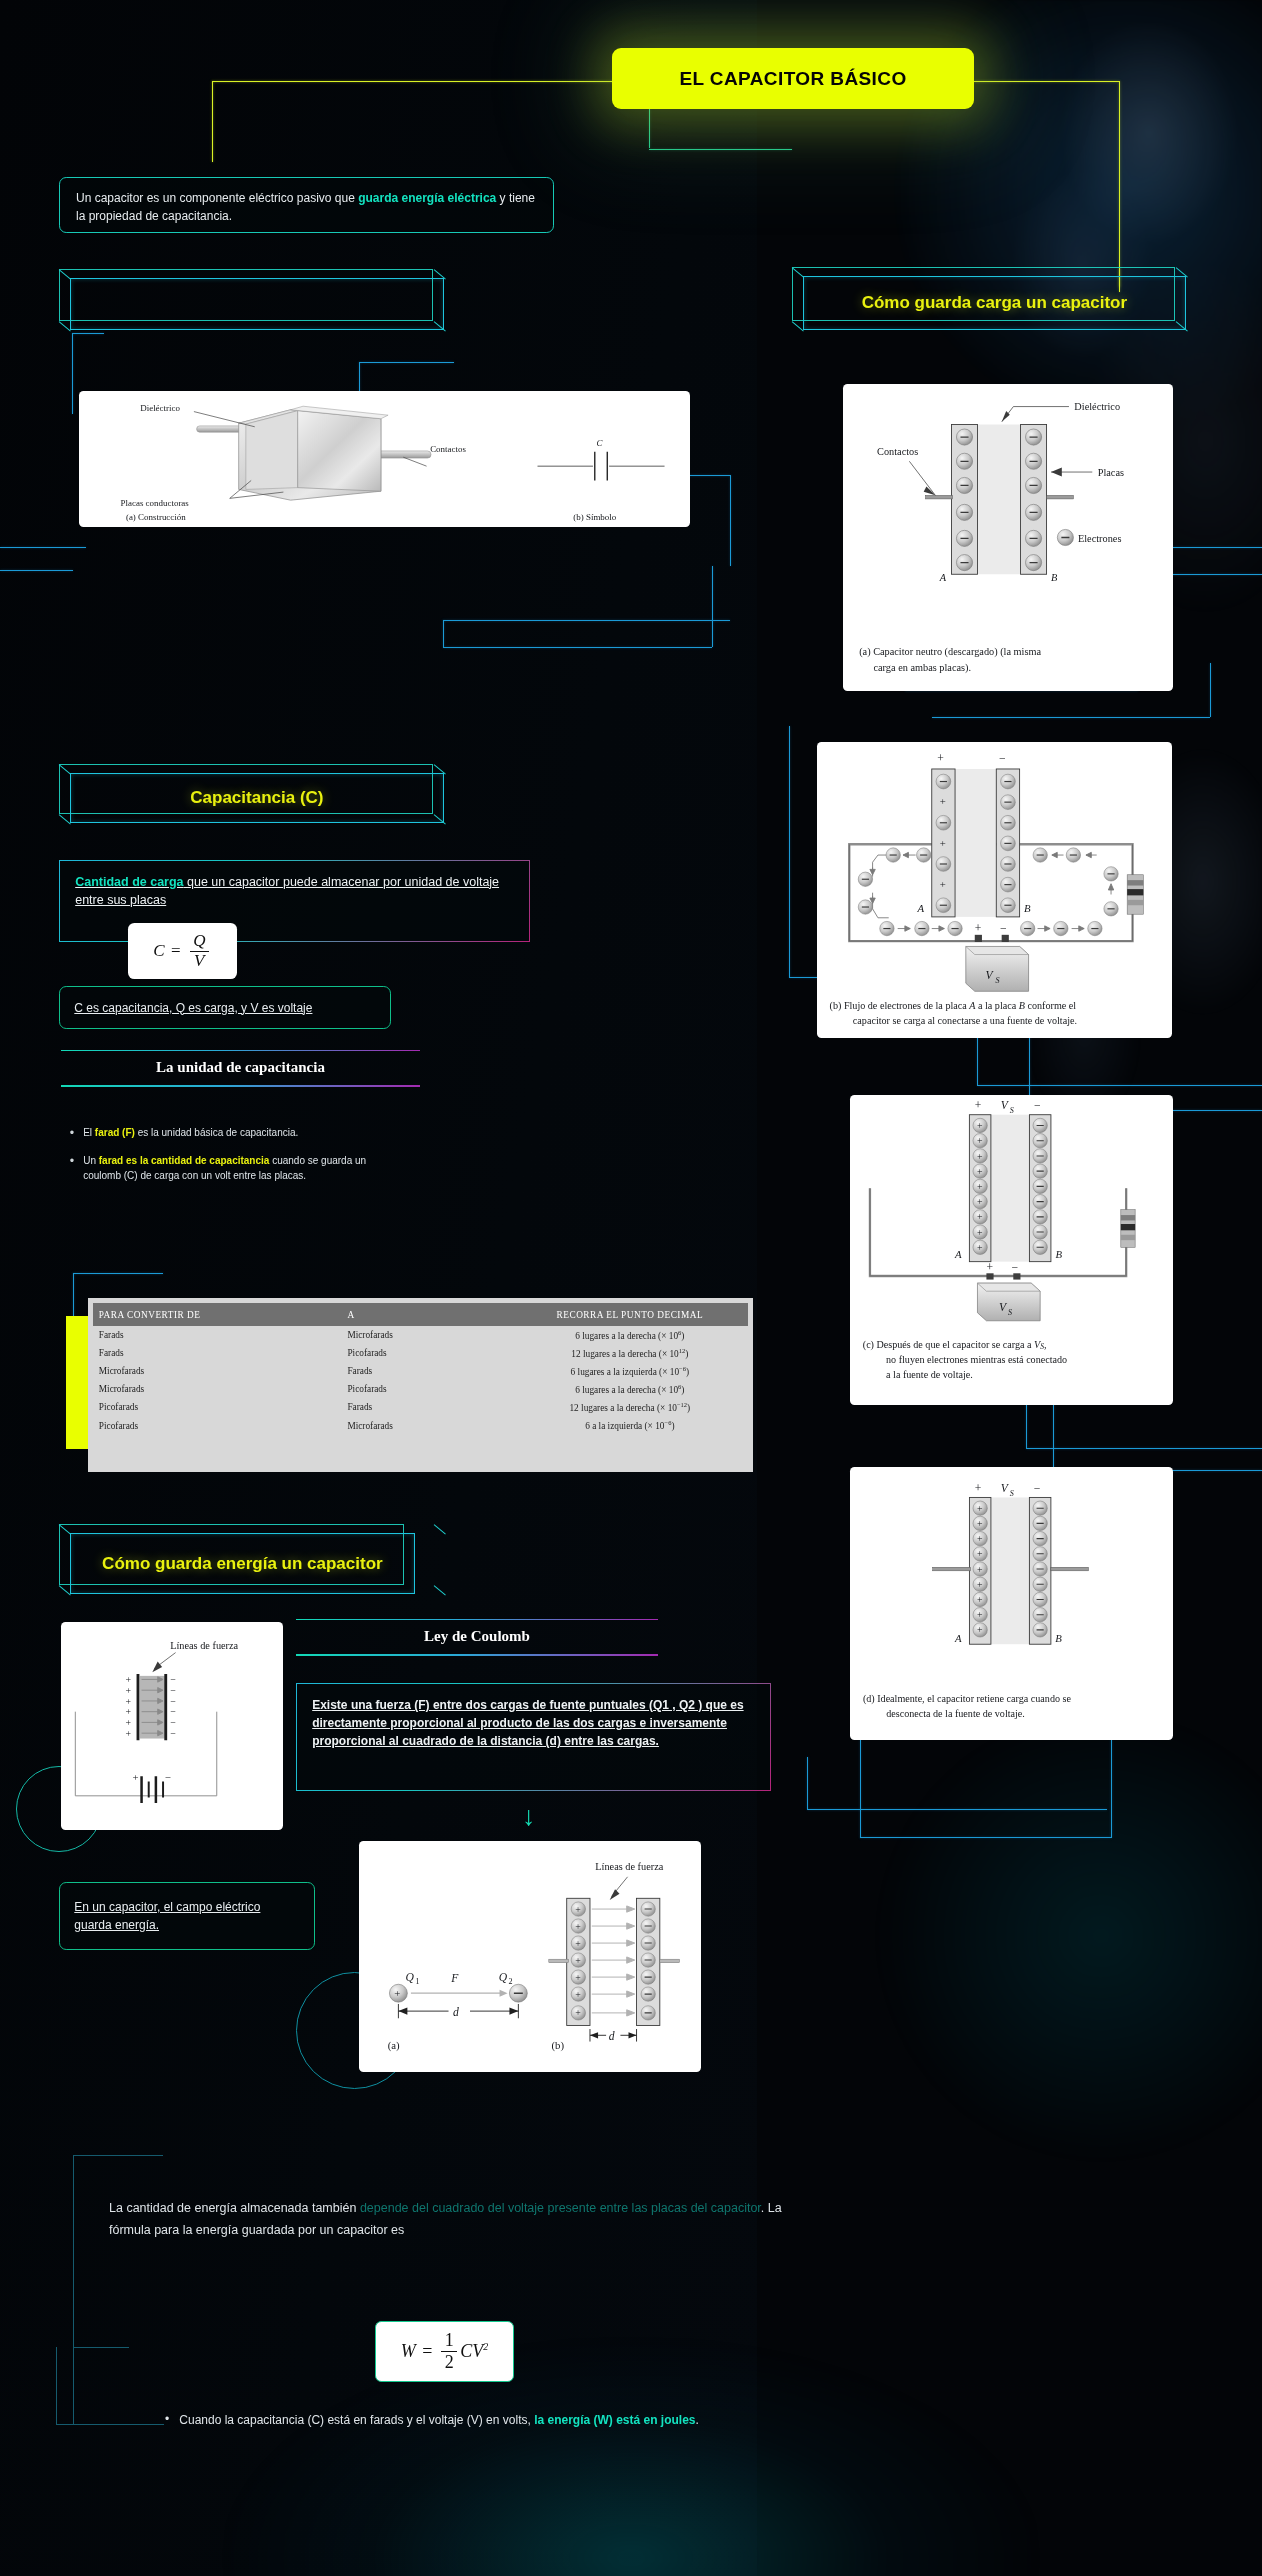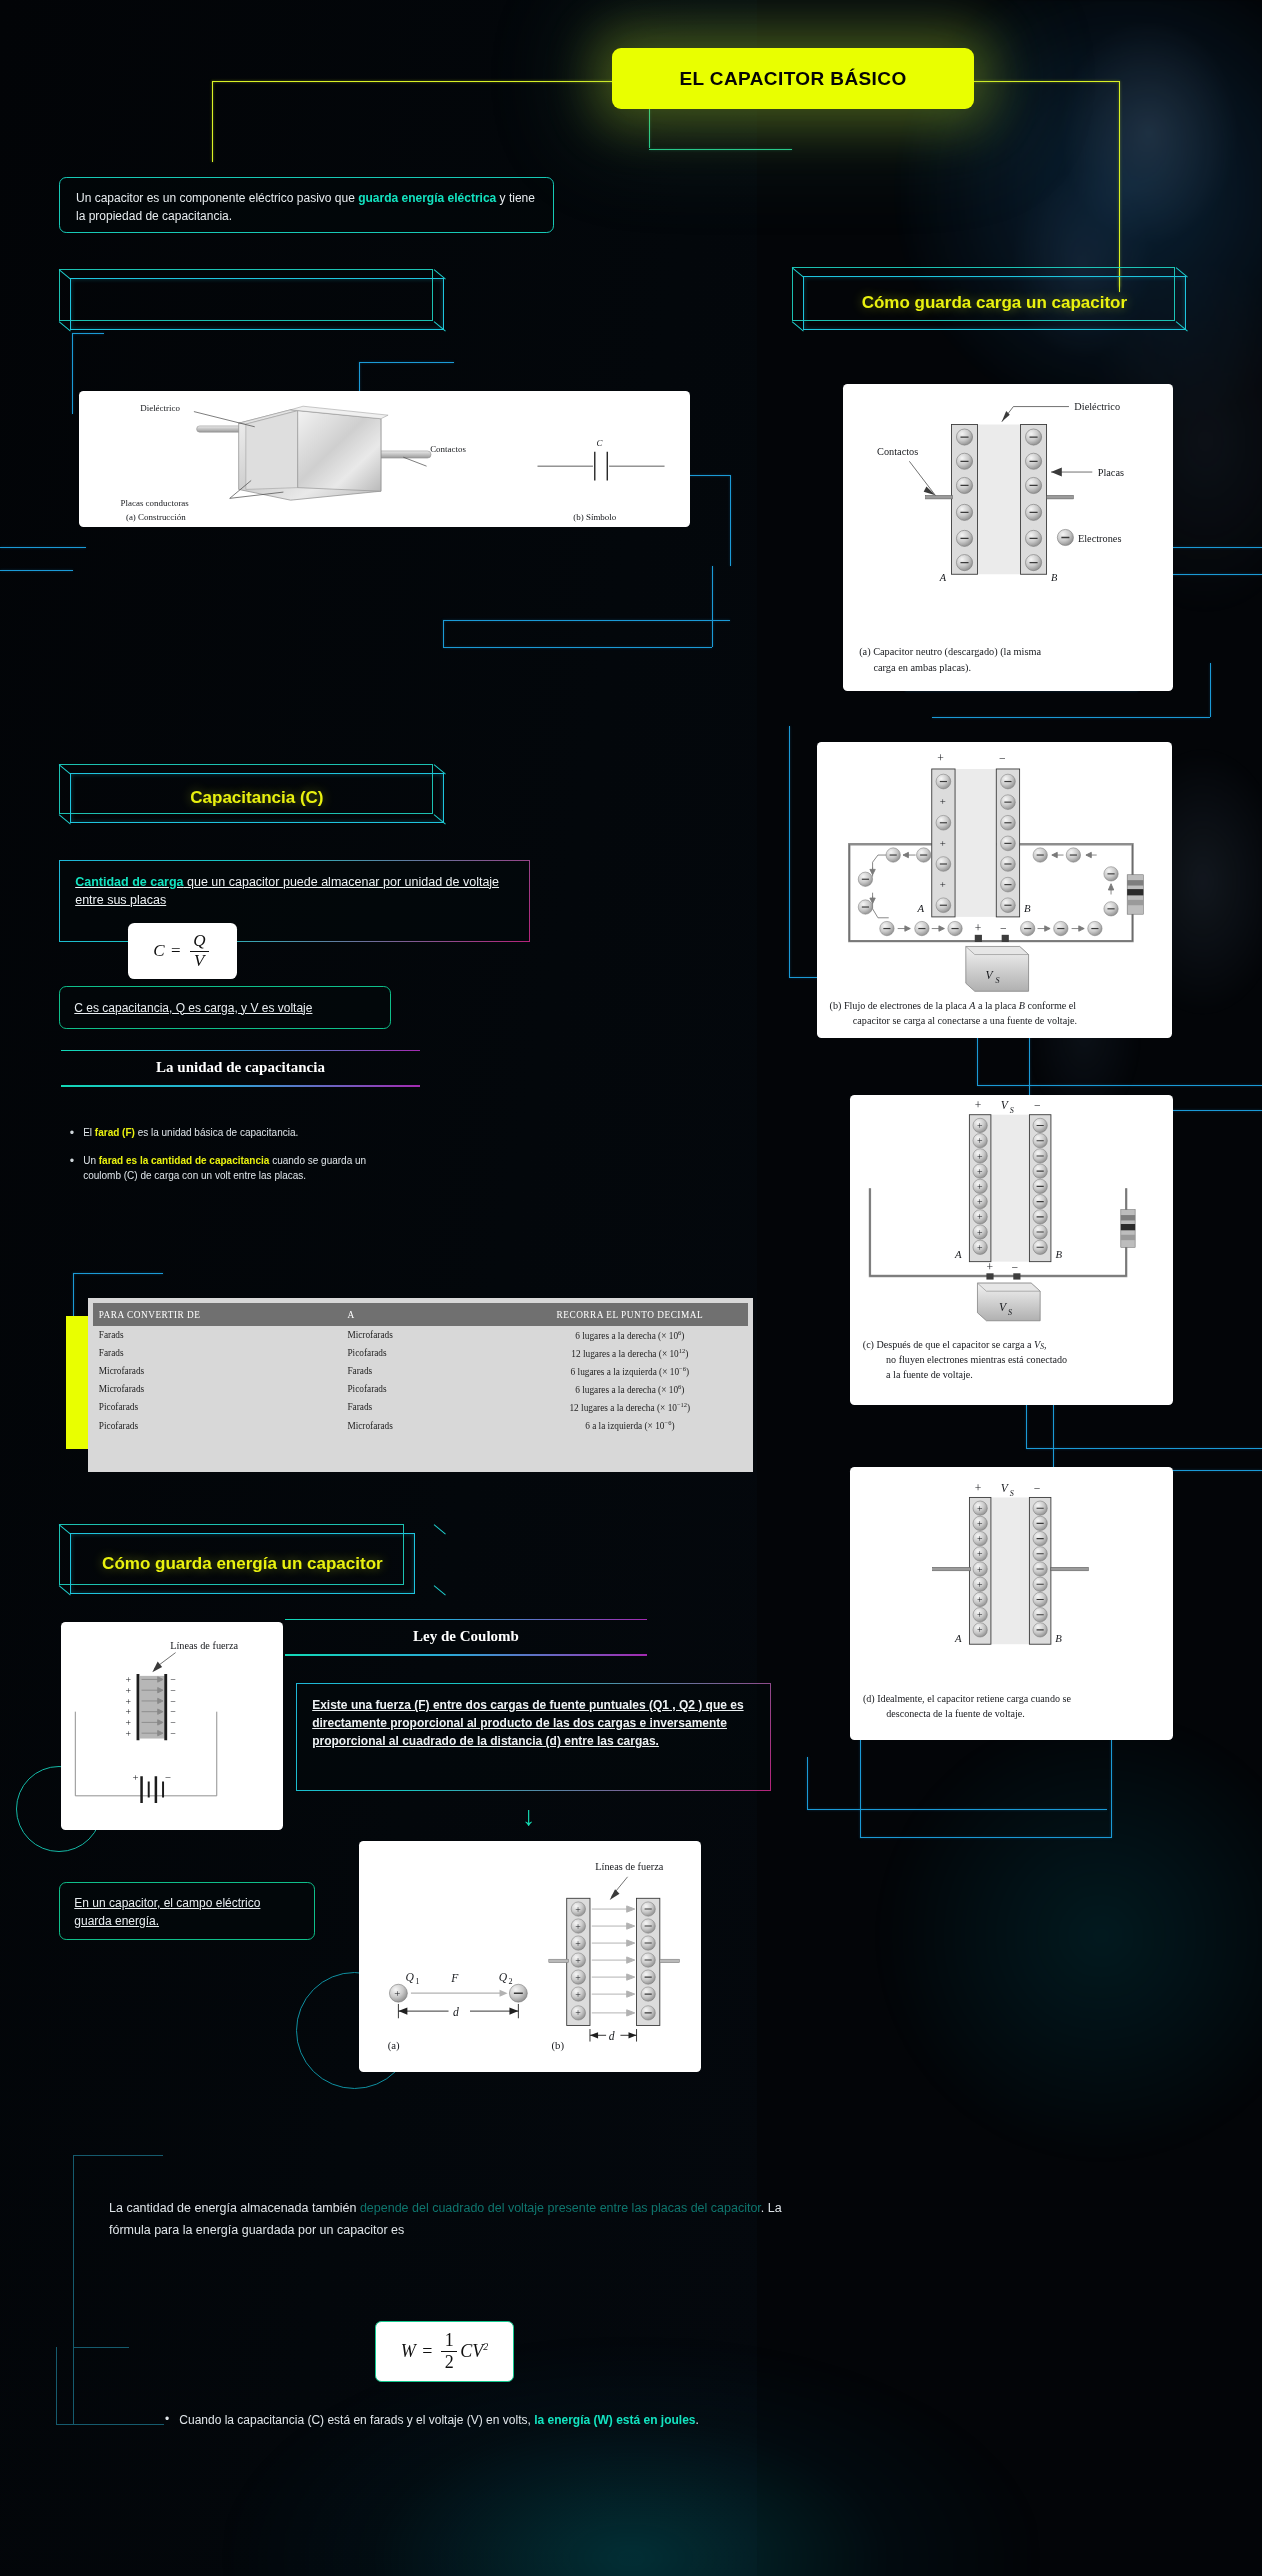--- a/index.html
+++ b/index.html
@@ -916,25 +916,25 @@
       <text x="80" y="178" font-size="12">+</text>
         <text x="116" y="178" font-size="12">−</text>
       <line x1="90" y1="172" x2="90" y2="202" stroke="#1c1c1c" stroke-width="2.8"></line>
       <line x1="98" y1="178" x2="98" y2="196" stroke="#1c1c1c" stroke-width="2.2"></line>
       <line x1="106" y1="172" x2="106" y2="202" stroke="#1c1c1c" stroke-width="2.8"></line>
       <line x1="114" y1="178" x2="114" y2="196" stroke="#1c1c1c" stroke-width="2.2"></line>
     </g>
   </svg>
 </div>
 
-<div class="box-teal" style="left:59px; top:1882px; width:256px; height:58px; display:flex; ">
+<div class="box-teal" style="left:59px; top:1882px; width:256px; height:68px; display:flex; align-items:center;">
   <span>En un capacitor, el campo eléctrico guarda energía.</span>
 </div>
 
-<div class="sub-head" style="left:285px; top:1619px; width:362px;">
+<div class="sub-head" style="left:296px; top:1619px; width:362px;">
   <div class="rule"></div>
   <div class="txt">Ley de Coulomb</div>
   <div class="rule"></div>
 </div>
 
 <div class="box-grad" style="left:296px; top:1683px; width:475px; height:108px; font-weight:bold; font-size:12px; line-height:1.52;">
   <span>Existe una fuerza (F) entre dos cargas de fuente puntuales (Q1 , Q2 ) que es directamente proporcional al producto de las dos cargas e inversamente proporcional al cuadrado de la distancia (d) entre las cargas.</span>
 </div>
 
 <div class="arrow-down" style="left:522px; top:1803px;">

